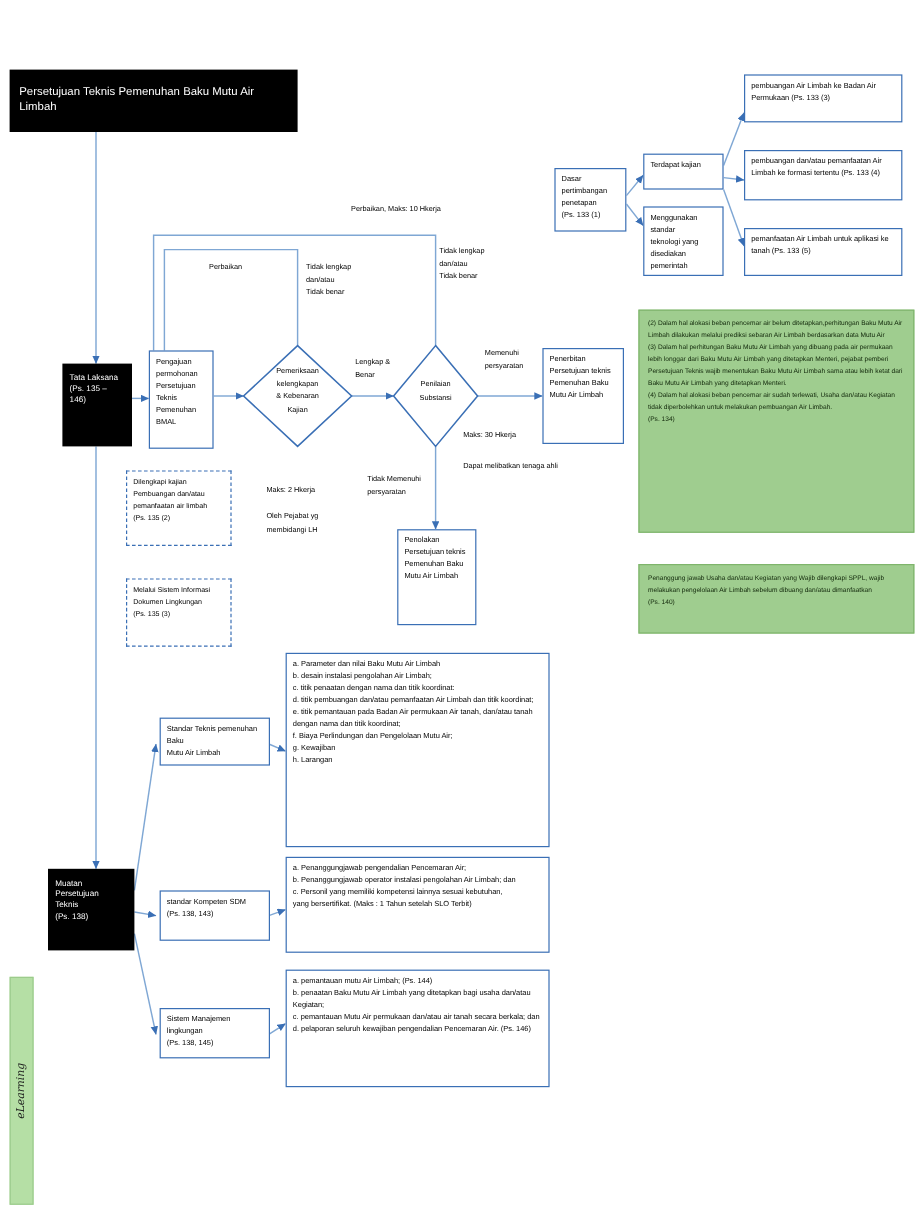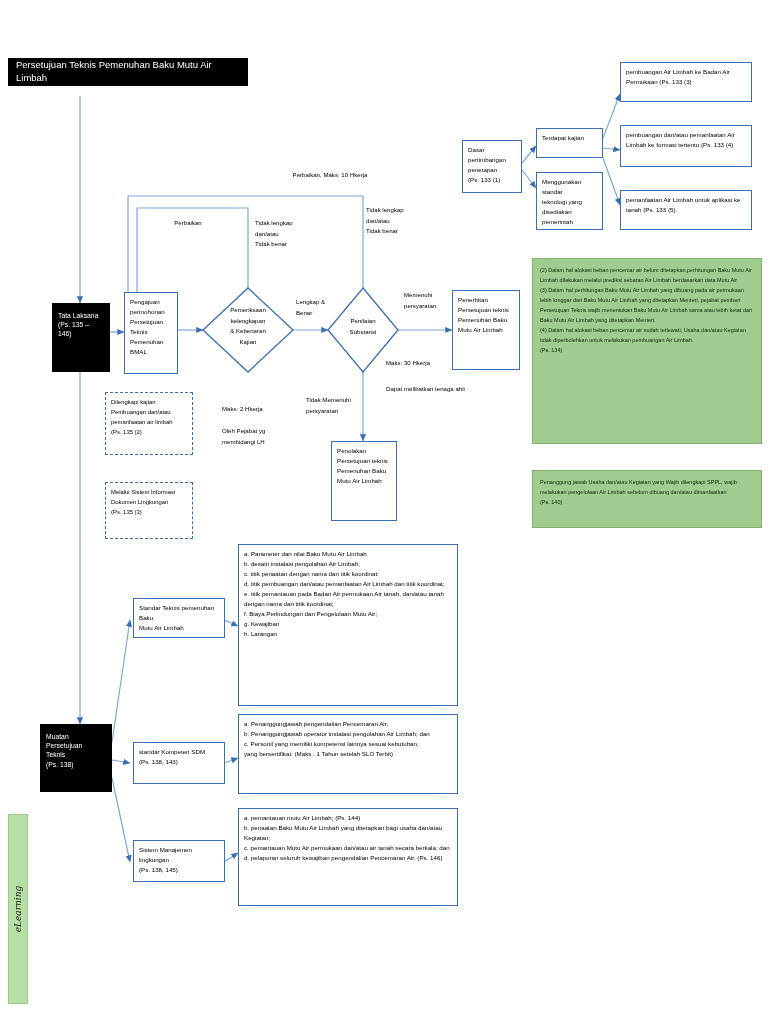--- a/index.html
+++ b/index.html
@@ -138,21 +138,21 @@
       <path d="M603,138 L620,94" marker-end="url(#ah)"></path>
       <path d="M603,148 L620,150" marker-end="url(#ah)"></path>
       <path d="M603,158 L620,205" marker-end="url(#ah)"></path>
     </g>
 
     <polygon points="248,288 293,330 248,372 203,330" fill="#ffffff" stroke="#3a6fb5" stroke-width="1.3"></polygon>
 
     <polygon points="363,288 398,330 363,372 328,330" fill="#ffffff" stroke="#3a6fb5" stroke-width="1.3"></polygon>
   </svg>
 
-  <div class="node black-box titlebar" style="left:8px;top:58px;width:240px;height:28px;">Persetujuan Teknis Pemenuhan Baku Mutu Air Limbah</div>
+  <div class="node black-box titlebar" style="left:8px;top:58px;width:240px;height:52px;">Persetujuan Teknis Pemenuhan Baku Mutu Air Limbah</div>
 
   <div class="node black-box small" style="left: 52px; top: 303px; width: 58px; height: 69px; white-space: pre-line;">Tata Laksana
 (Ps. 135 – 146)</div>
 
   <div class="node blue-box" style="left: 124px; top: 292px; width: 54px; height: 82px; white-space: pre-line;">Pengajuan
 permohonan
 Persetujuan Teknis
 Pemenuhan BMAL</div>
 
   <div class="node dashed-box" style="left: 105px; top: 392px; width: 88px; height: 63px; white-space: pre-line;">Dilengkapi kajian

